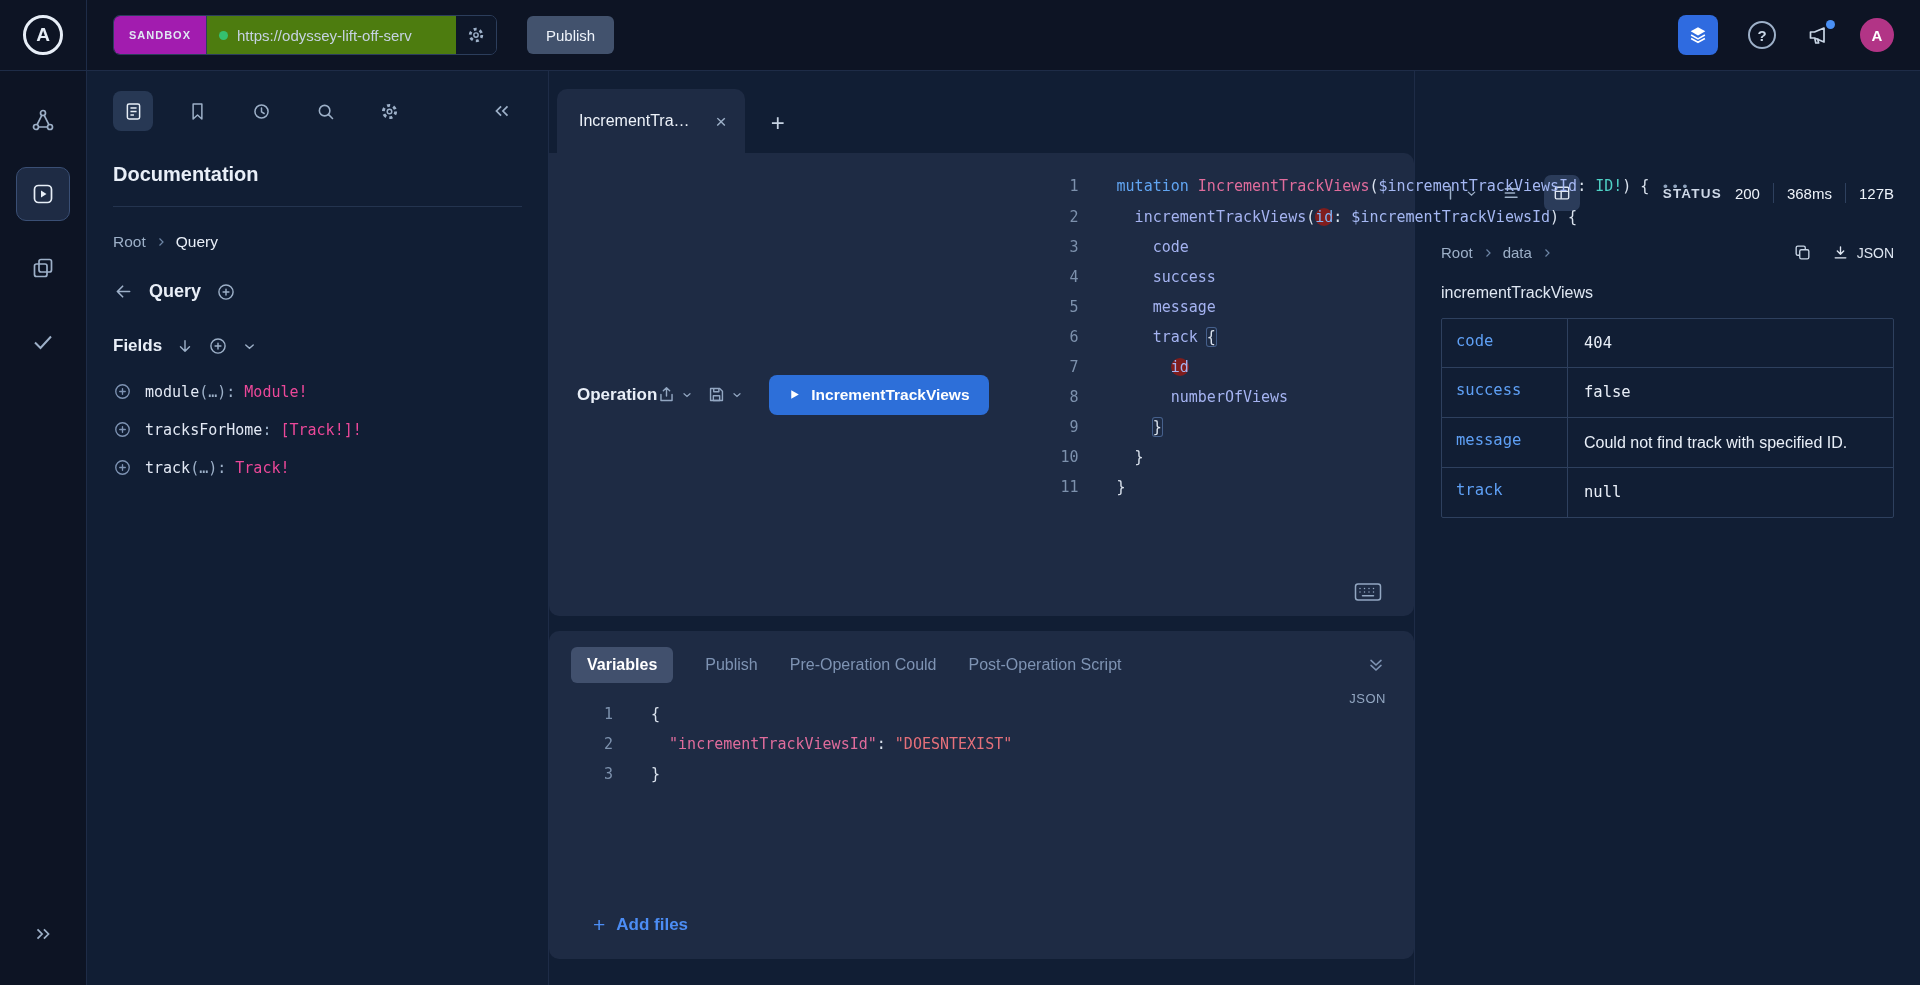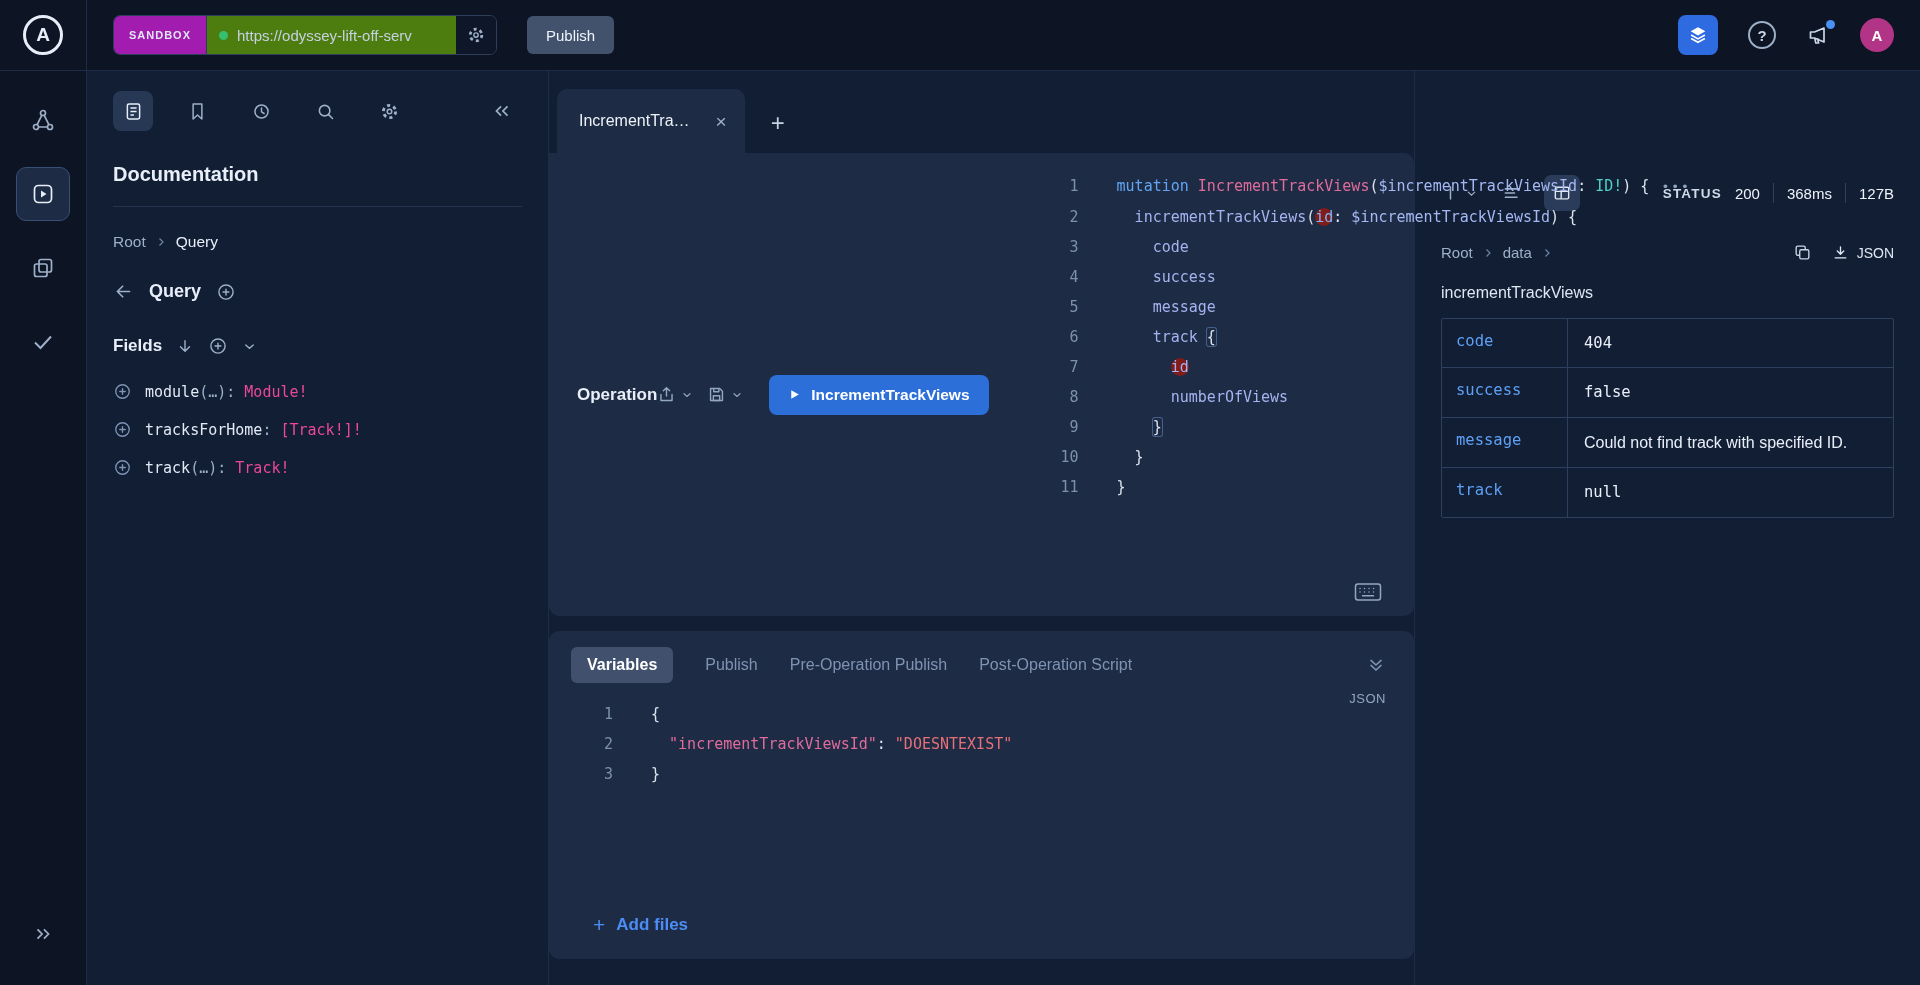--- a/index.html
+++ b/index.html
@@ -463,21 +463,21 @@
               </svg>
           </span>
         </button>
       </section>
 
       <section class="vars-card">
         <div class="vars-header">
           <div style="display:flex;align-items:center;gap:32px" id="vars-tabs">
               <button class="vars-tab active">Variables</button>
               <button class="vars-tab">Publish</button>
-              <button class="vars-tab">Pre-Operation Publish</button>
+              <button class="vars-tab">Pre-Operation Could</button>
               <button class="vars-tab">Post-Operation Script</button>
             </div>
           <button class="vars-collapse">
             <span style="display:flex">
               <svg width="20" height="20" viewBox="0 0 24 24" fill="none" stroke="currentColor" stroke-width="1.9" stroke-linecap="round">
                   <path d="M6 6.5 L12 12 L18 6.5 M6 12.5 L12 18 L18 12.5"></path>
                 </svg>
             </span>
           </button>
         </div>

